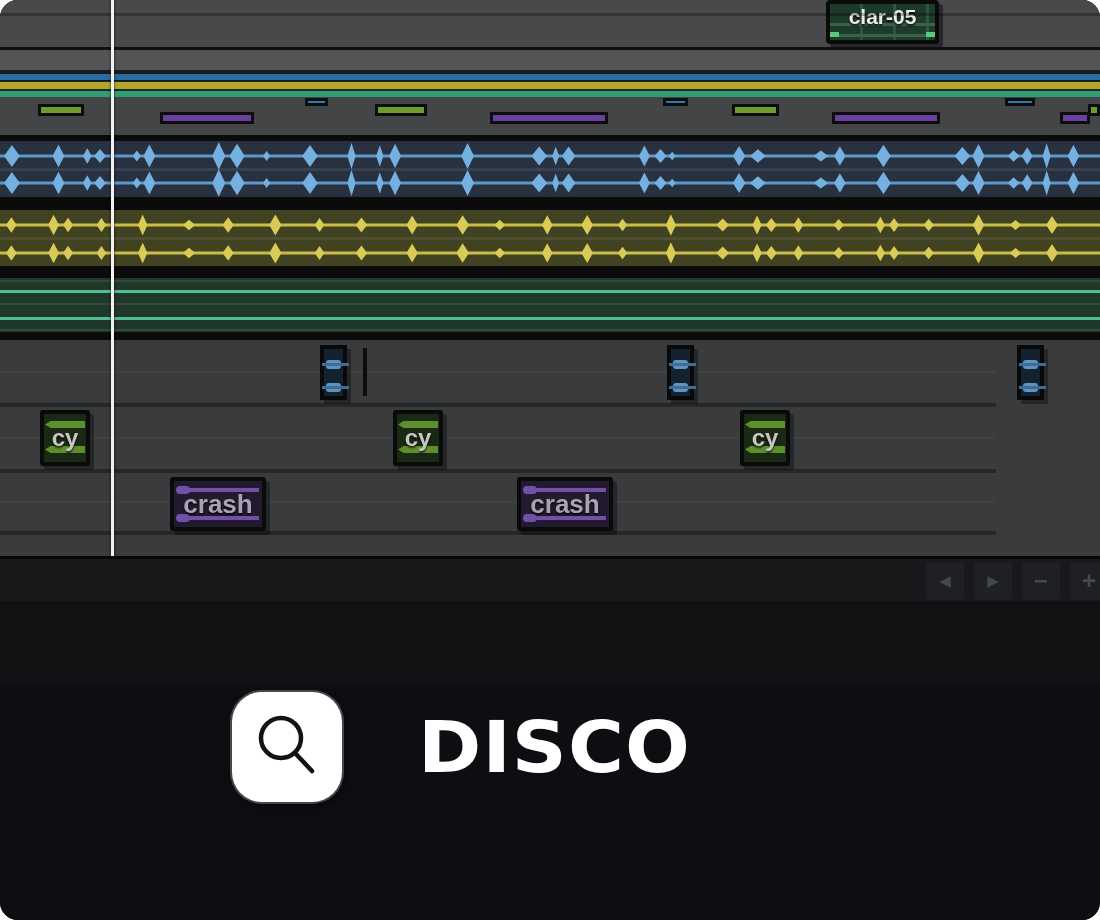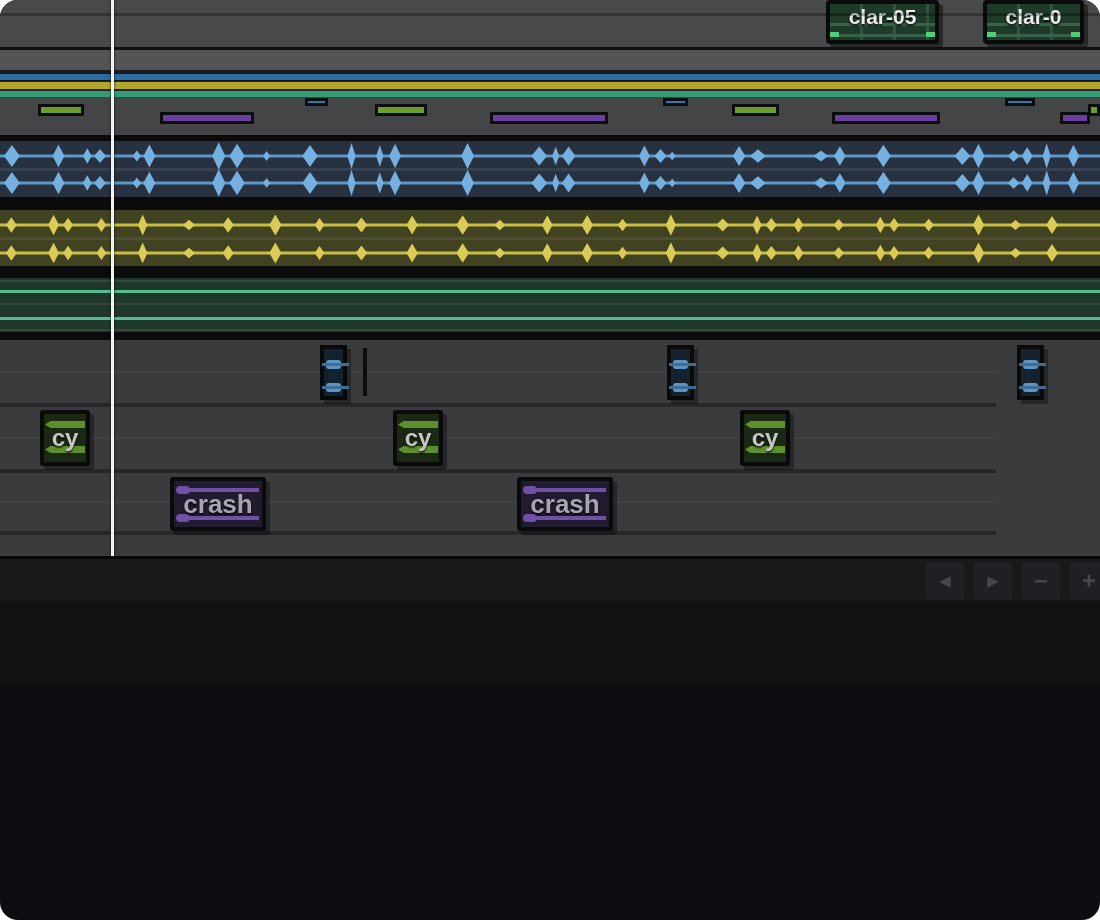--- a/index.html
+++ b/index.html
@@ -82,24 +82,20 @@
 </head>
 <body>
 
 <div class="card">
   <div class="daw">
 
     <div class="track-top vgrid" id="trackTop">
         <div class="clar-clip" style="left: 826px; width: 113px;">
           <div class="clar-grid"></div>
           <div class="clar-label">clar-05</div>
-        </div>
-        <div class="clar-clip" style="left: 983px; width: 101px;">
-          <div class="clar-grid"></div>
-          <div class="clar-label">clar-0</div>
         </div>
       </div>
 
     <div class="sep-bar vgrid"></div>
 
     <div class="stripes">
       <div class="stripe s-blue"></div>
       <div class="stripe s-yellow"></div>
       <div class="stripe s-green"></div>
     </div>
@@ -314,13 +310,22 @@
         <div class="sbtn big">−</div>
         <div class="sbtn big">+</div>
       </div>
     </div>
 
     <div class="playhead"></div>
   </div>
 
   <div class="gap-band"></div>
 
+  <div class="footer">
+    <div class="search-tile">
+      <svg width="110" height="110" viewBox="0 0 110 110">
+        <circle cx="49" cy="46" r="20" fill="none" stroke="#131313" stroke-width="4.5"></circle>
+        <line x1="63" y1="61" x2="80" y2="79" stroke="#131313" stroke-width="4.5" stroke-linecap="round"></line>
+      </svg>
+    </div>
+    <div class="brand">DISCO</div>
+  </div>
 </div>
 
 </body></html>

